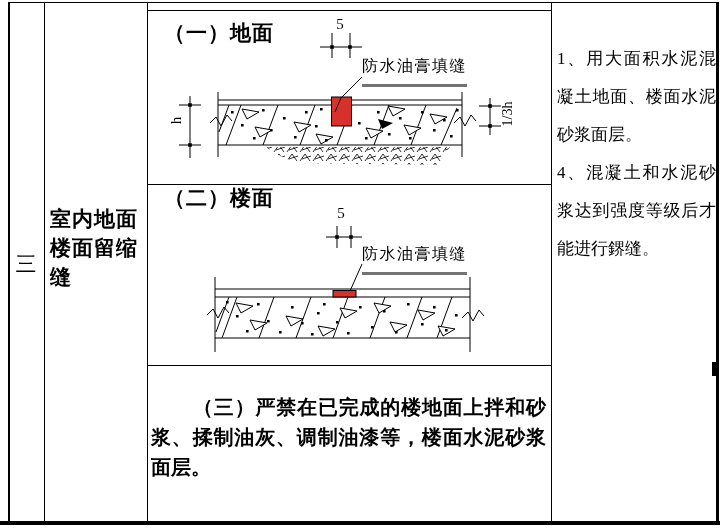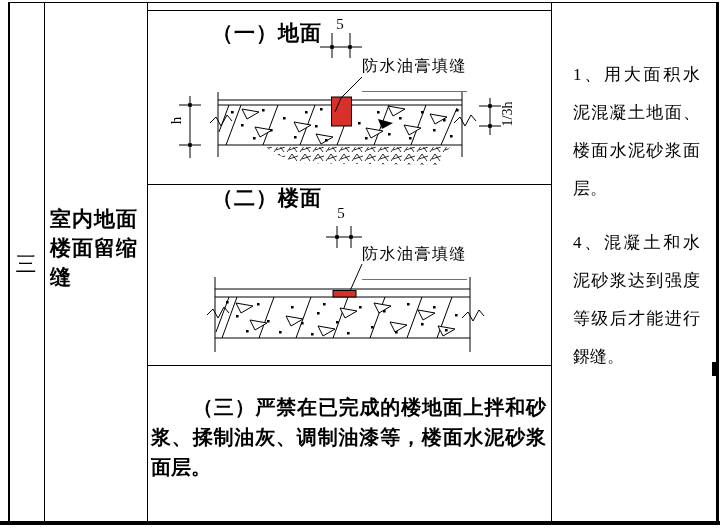--- a/index.html
+++ b/index.html
@@ -19,40 +19,39 @@
     font-size:21px; line-height:24px;
   }
   .item-name {
     left:50px; top:206px; width:94px;
     font-family:Liberation Mono, monospace; font-weight:600;
     font-size:21px; line-height:29px; letter-spacing:1px;
   }
   .sec-heading {
     font-size:21px; font-weight:bold; letter-spacing:1px;
     font-family:Liberation Mono, monospace;
-    margin-left:48px;
   }
   .heading-1 { left:164px; top:19px; }
   .heading-2 { left:164px; top:184px; }
   .sec3-text {
     left:151px; top:392px; width:395px;
     font-family:"Liberation Sans", sans-serif; font-weight:bold;
     font-size:20px; line-height:30px; text-indent:2.1em;
     text-align:justify;
   }
   .notes {
     left:557px; top:40px; width:159px;
     font-size:17px; line-height:38px;
   }
-  .notes p { margin:16px; text-align:justify; }
+  .notes p { margin:0; text-align:justify; }
 
   
   .joint-label {
     font-size:16px; letter-spacing:1.5px; line-height:17px;
-    border-bottom:1px solid #737373; padding-bottom:17px;
+    border-bottom:3px solid #737373; padding-bottom:10px;
   }
   .joint-label-1 { left:362px; top:57px; }
   .joint-label-2 { left:362px; top:245px; }
   .dim-label { font-size:15px; text-align:center; }
   .dim5-1 { left:329px; top:16px; width:22px; }
   .dim5-2 { left:330px; top:205px; width:22px; }
   .rot { transform:rotate(-90deg); transform-origin:center center; }
   .dim-h    { left:165px; top:112px; width:22px; }
   .dim-13h  { left:487px; top:106px; width:42px; font-size:14px; }
 

